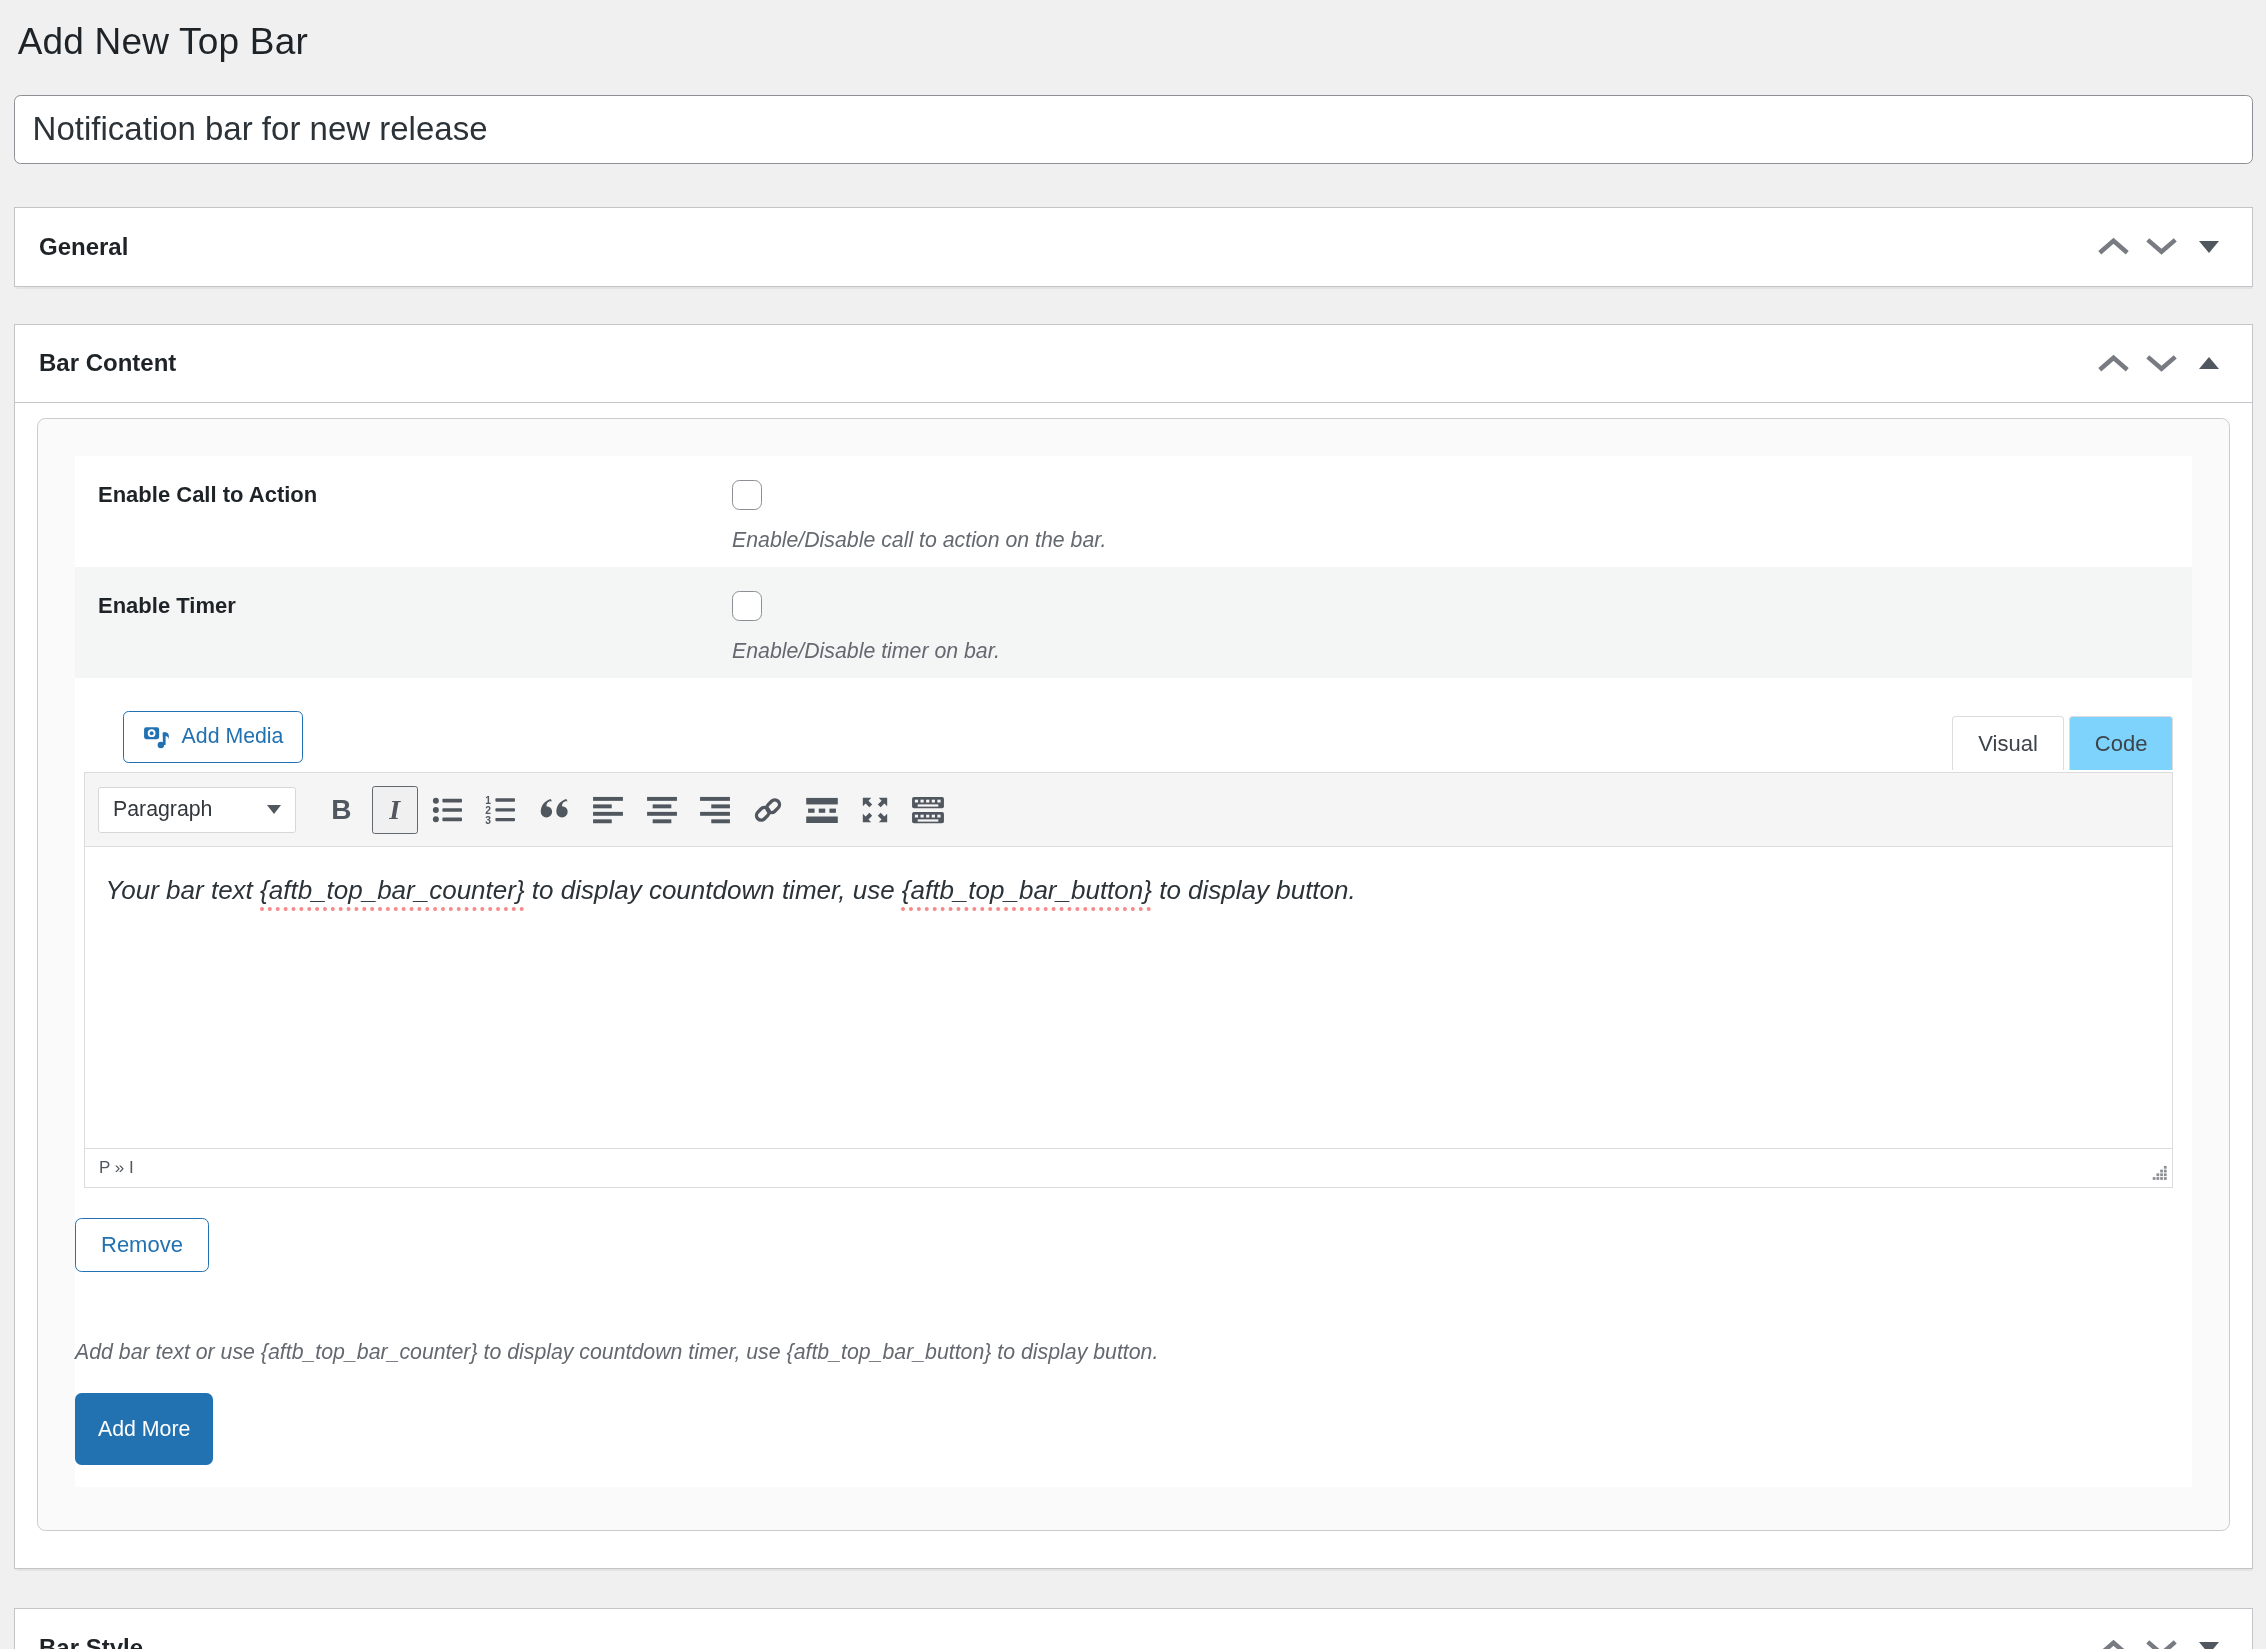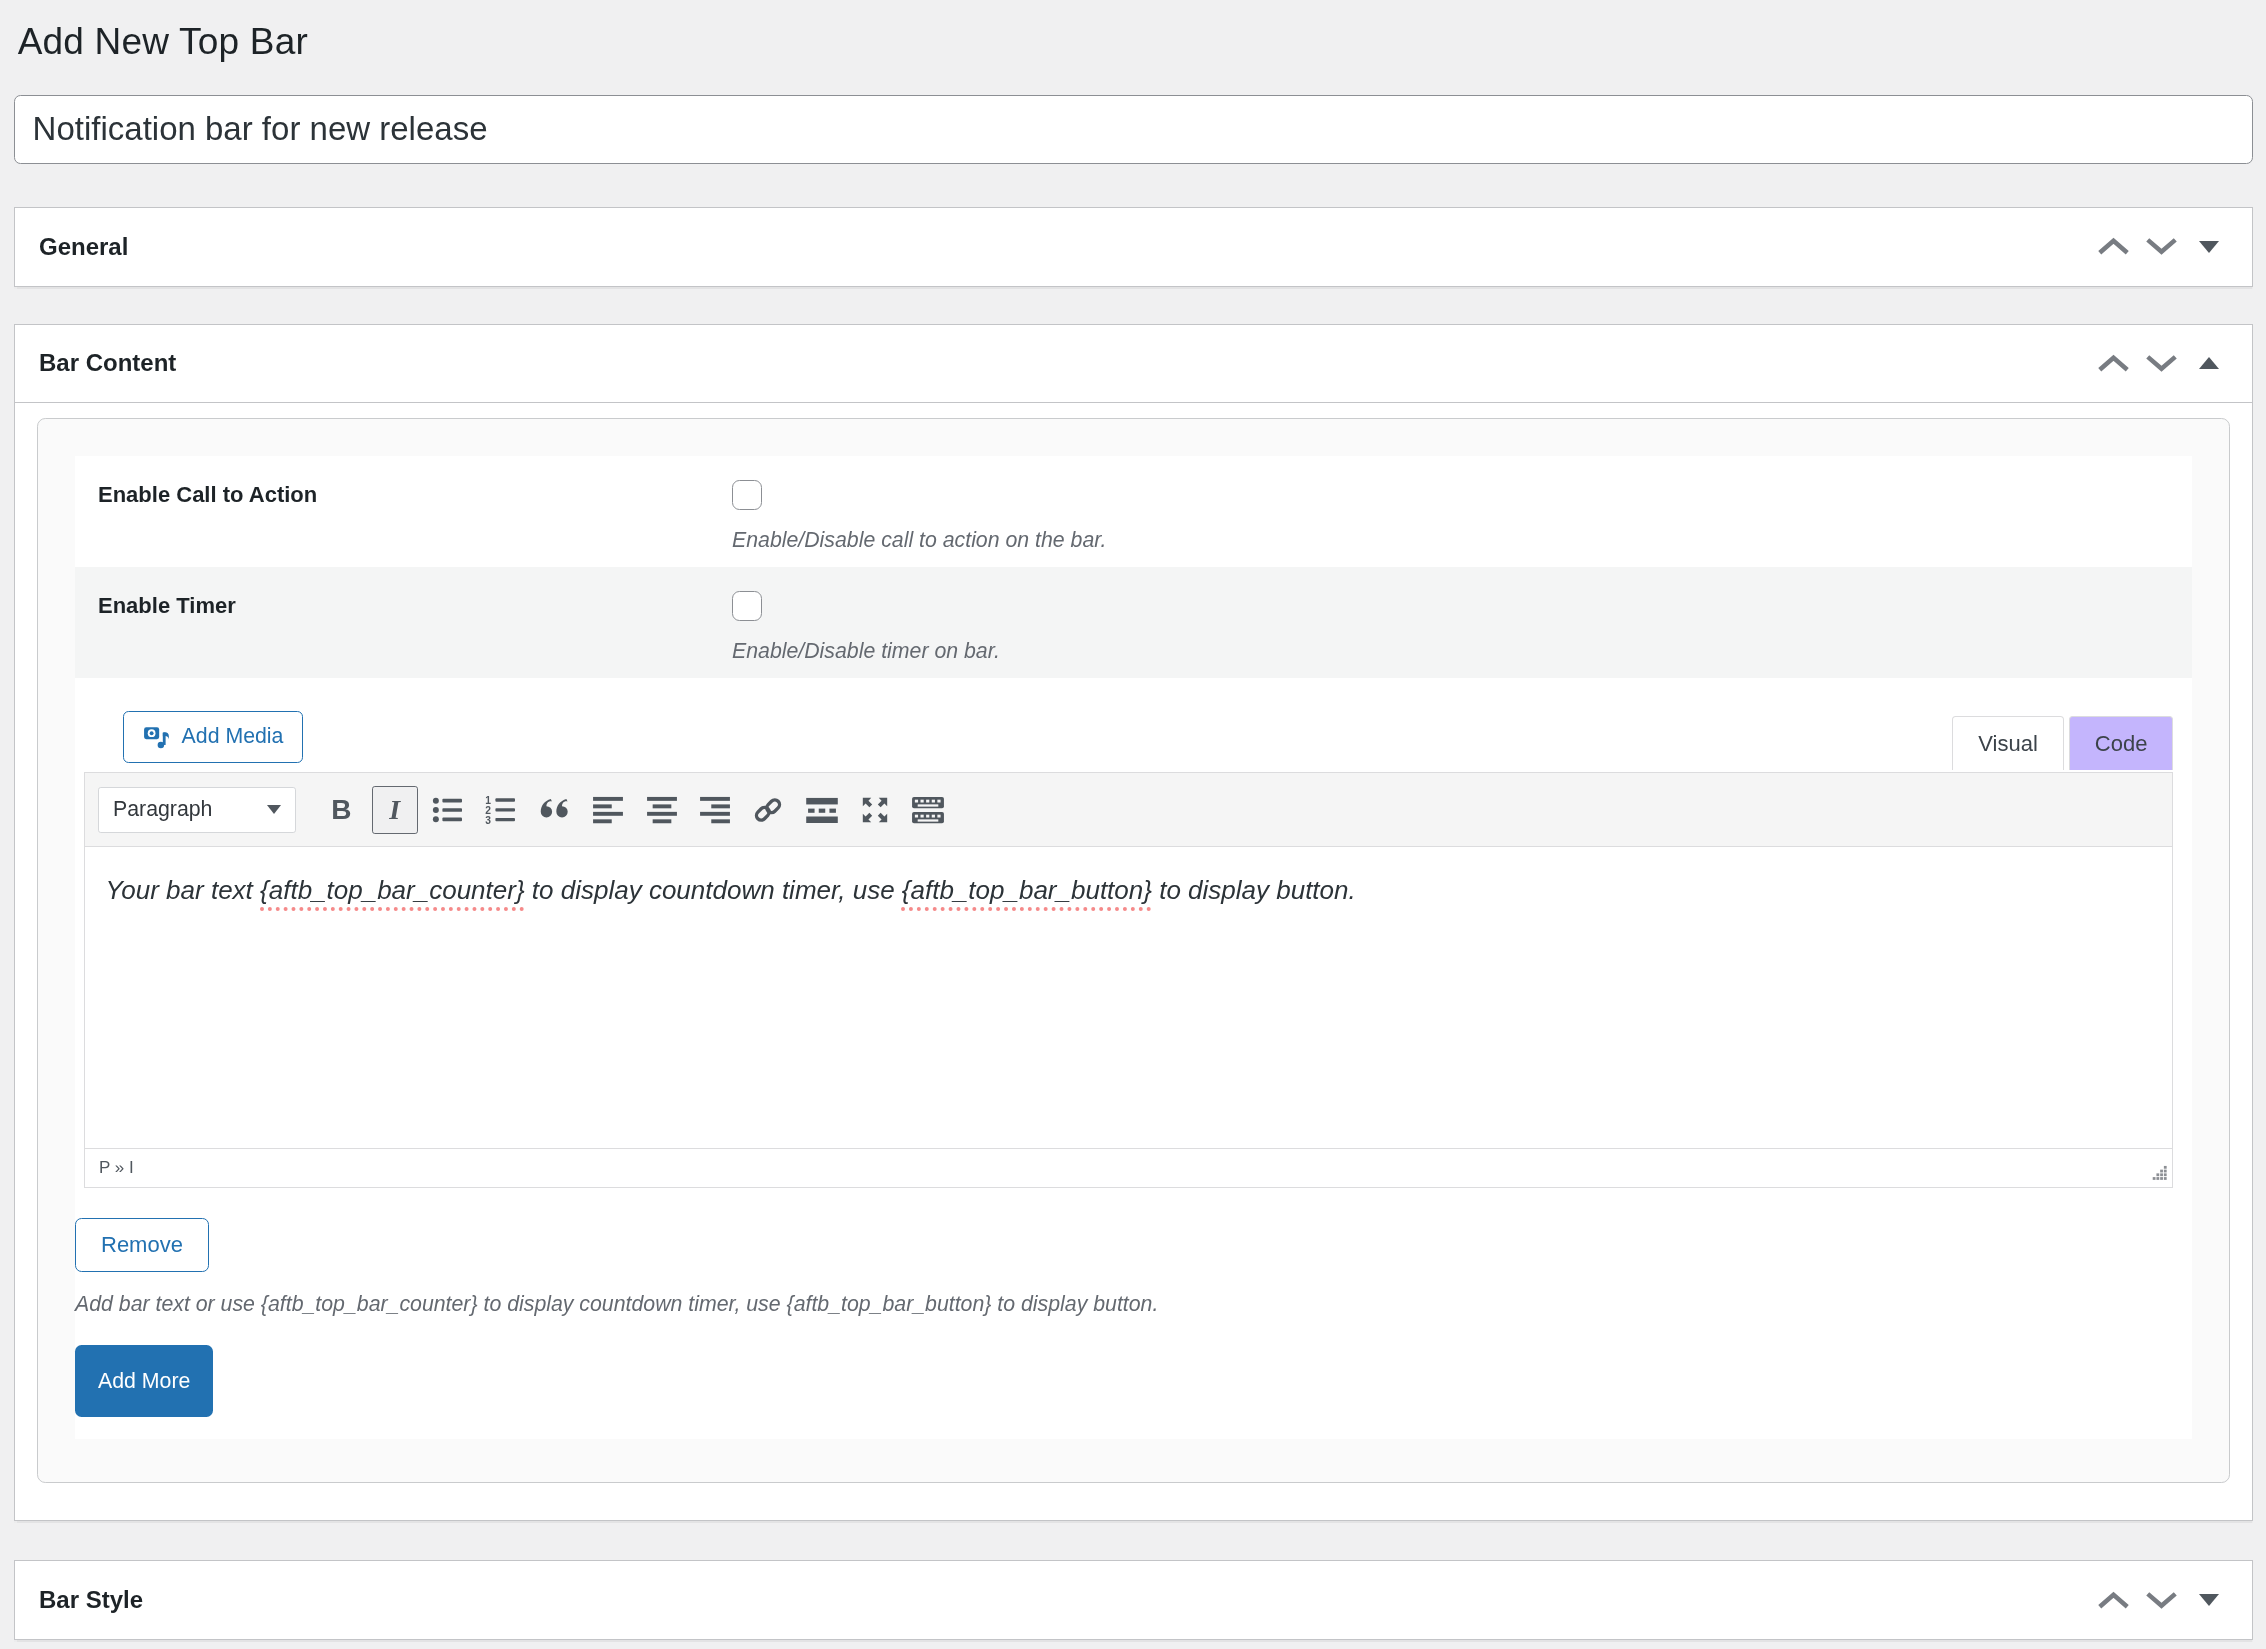--- a/index.html
+++ b/index.html
@@ -116,21 +116,21 @@
   .tabs { display: flex; gap: 5px; }
   .tab {
     height: 54px; padding: 0 25px;
     font-family: inherit; font-size: 22px; color: #3c434a;
     border: 1.9px solid #dcdcde; border-bottom: none;
     border-radius: 3.7px 3.7px 0 0;
     cursor: pointer;
     position: relative; top: 1.9px; z-index: 2;
   }
   .tab.active { background: #fff; }
-  .tab.inactive { background: #c4b5fd; }
+  .tab.inactive { background: #7dd3fc; }
 
   .editor-container { border: 1.9px solid #dcdcde; background: #fff; position: relative; margin-left: 9px; }
   .mce-toolbar {
     height: 74px;
     background: #f5f5f5;
     border-bottom: 1.9px solid #dcdcde;
     display: flex; align-items: center;
     padding: 0 13px;
   }
   .listbox {
@@ -180,21 +180,21 @@
   .remove-btn {
     margin-top: 30px;
     height: 54px; padding: 0 25px;
     background: #fff;
     border: 1.9px solid #2271b1; border-radius: 6.5px;
     color: #2271b1;
     font-family: inherit; font-size: 22px;
     cursor: pointer;
   }
   .bar-desc {
-    margin-top: 20px;
+    margin-top: 68px;
     font-size: 21.3px; font-style: italic; color: #646970;
   }
   .add-more-btn {
     margin-top: 28px;
     height: 72px; padding: 0 23px;
     background: #2271b1;
     border: none; border-radius: 6.5px;
     color: #fff;
     font-family: inherit; font-size: 21.3px; font-weight: 500;
     cursor: pointer;

